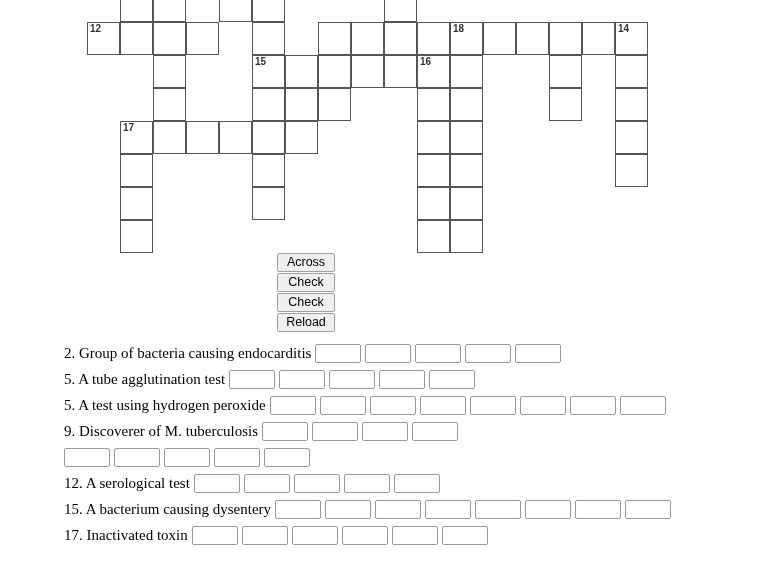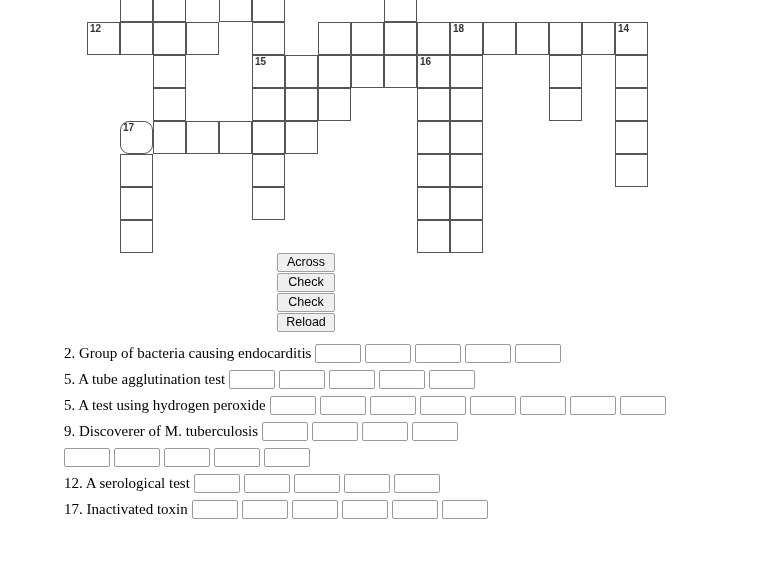--- a/index.html
+++ b/index.html
@@ -153,21 +153,21 @@
     <div class="cw-cell" style="left: 549px; top: 55px;"></div>
     <div class="cw-cell" style="left: 615px; top: 55px;"></div>
     <div class="cw-cell" style="left: 153px; top: 88px;"></div>
     <div class="cw-cell" style="left: 252px; top: 88px;"></div>
     <div class="cw-cell" style="left: 285px; top: 88px;"></div>
     <div class="cw-cell" style="left: 318px; top: 88px;"></div>
     <div class="cw-cell" style="left: 417px; top: 88px;"></div>
     <div class="cw-cell" style="left: 450px; top: 88px;"></div>
     <div class="cw-cell" style="left: 549px; top: 88px;"></div>
     <div class="cw-cell" style="left: 615px; top: 88px;"></div>
-    <div class="cw-cell" style="left: 120px; top: 121px; border-radius: 9px;">
+    <div class="cw-cell" style="left: 120px; top: 121px;">
       <span class="cw-num">17</span>
     </div>
     <div class="cw-cell" style="left: 153px; top: 121px;"></div>
     <div class="cw-cell" style="left: 186px; top: 121px;"></div>
     <div class="cw-cell" style="left: 219px; top: 121px;"></div>
     <div class="cw-cell" style="left: 252px; top: 121px;"></div>
     <div class="cw-cell" style="left: 285px; top: 121px;"></div>
     <div class="cw-cell" style="left: 417px; top: 121px;"></div>
     <div class="cw-cell" style="left: 450px; top: 121px;"></div>
     <div class="cw-cell" style="left: 615px; top: 121px;"></div>
@@ -248,20 +248,33 @@
       <span class="clue-text">12. A serological test</span>
       <span class="clue-boxes">
         <input type="text" class="answer-box" style="">
         <input type="text" class="answer-box" style="">
         <input type="text" class="answer-box" style="">
         <input type="text" class="answer-box" style="">
         <input type="text" class="answer-box" style="">
       </span>
     </div>
     <div class="clue-row">
+      <span class="clue-text">15. A bacterium causing dysentery</span>
+      <span class="clue-boxes">
+        <input type="text" class="answer-box" style="">
+        <input type="text" class="answer-box" style="">
+        <input type="text" class="answer-box" style="">
+        <input type="text" class="answer-box" style="">
+        <input type="text" class="answer-box" style="">
+        <input type="text" class="answer-box" style="">
+        <input type="text" class="answer-box" style="">
+        <input type="text" class="answer-box" style="">
+      </span>
+    </div>
+    <div class="clue-row">
       <span class="clue-text">17. Inactivated toxin</span>
       <span class="clue-boxes">
         <input type="text" class="answer-box" style="">
         <input type="text" class="answer-box" style="">
         <input type="text" class="answer-box" style="">
         <input type="text" class="answer-box" style="">
         <input type="text" class="answer-box" style="">
         <input type="text" class="answer-box" style="">
       </span>
     </div>

